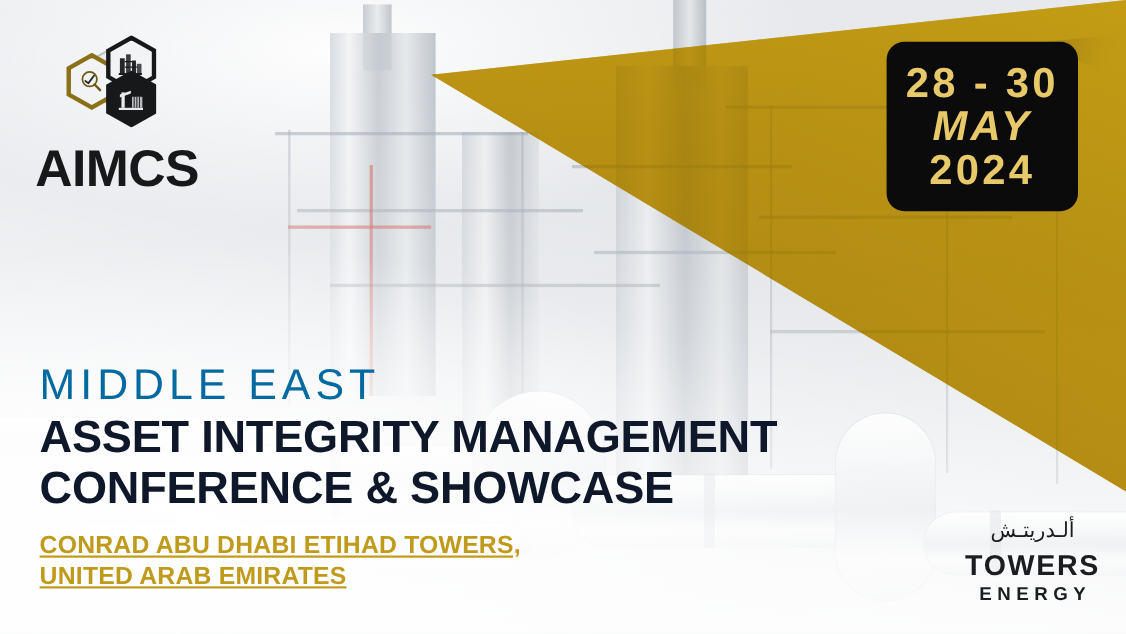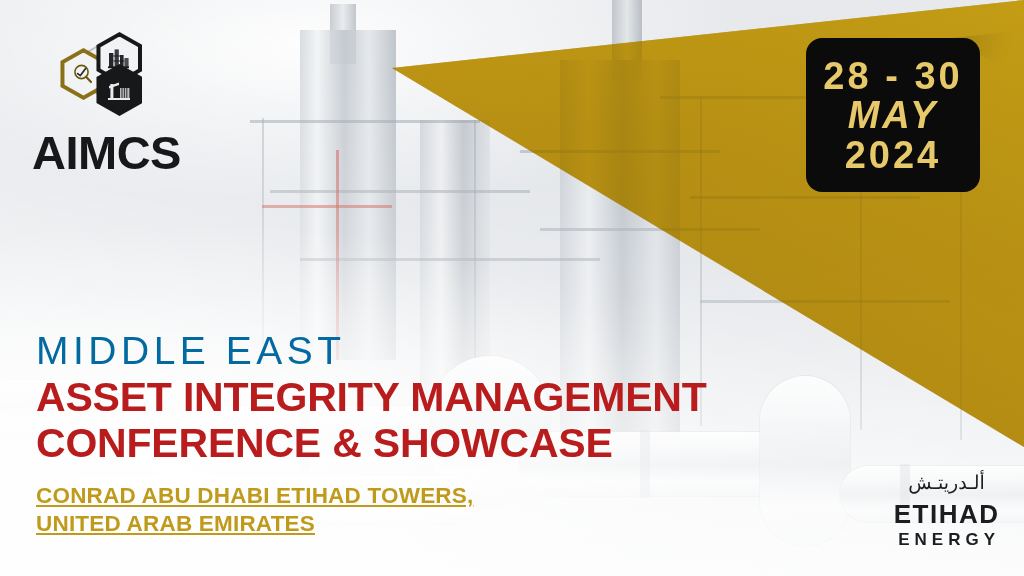--- a/index.html
+++ b/index.html
@@ -143,21 +143,21 @@
   .d-year  { font-size:38px; letter-spacing:3px; }
 
   
   .headline { position:absolute; left:36px; top:330px; z-index:22; }
   .kicker {
     font-size:39px; font-weight:300; letter-spacing:4.5px;
     color:#0369a1; line-height:1.08;
   }
   .title {
     font-size:41px; font-weight:700; letter-spacing:-.2px;
-    color:#b91c1c; line-height:1.12; margin-top:3px;
+    color:#0f172a; line-height:1.12; margin-top:3px;
   }
   .venue {
     margin-top:15px; font-size:22.5px; font-weight:600;
     letter-spacing:.2px; color:#c09a1a; line-height:1.25;text-decoration:underline;
   }
 
   
   .aldrich {
     position:absolute; right:24px; bottom:28px; z-index:22;
     text-align:center; color:#1b1e21;
@@ -281,17 +281,17 @@
   <div class="headline">
     <div class="kicker">MIDDLE EAST</div>
     <div class="title">ASSET INTEGRITY MANAGEMENT</div>
     <div class="title" style="margin-top:0;">CONFERENCE &amp; SHOWCASE</div>
     <div class="venue">CONRAD ABU DHABI ETIHAD TOWERS,</div>
     <div class="venue" style="margin-top:0;">UNITED ARAB EMIRATES</div>
   </div>
 
   <div class="aldrich">
     <div class="ald-ar">ألـدريتـش</div>
-    <div class="ald-name">ETIHAD</div>
+    <div class="ald-name">TOWERS</div>
     <div class="ald-sub">ENERGY</div>
   </div>
 
 </div>
 
 </body></html>

